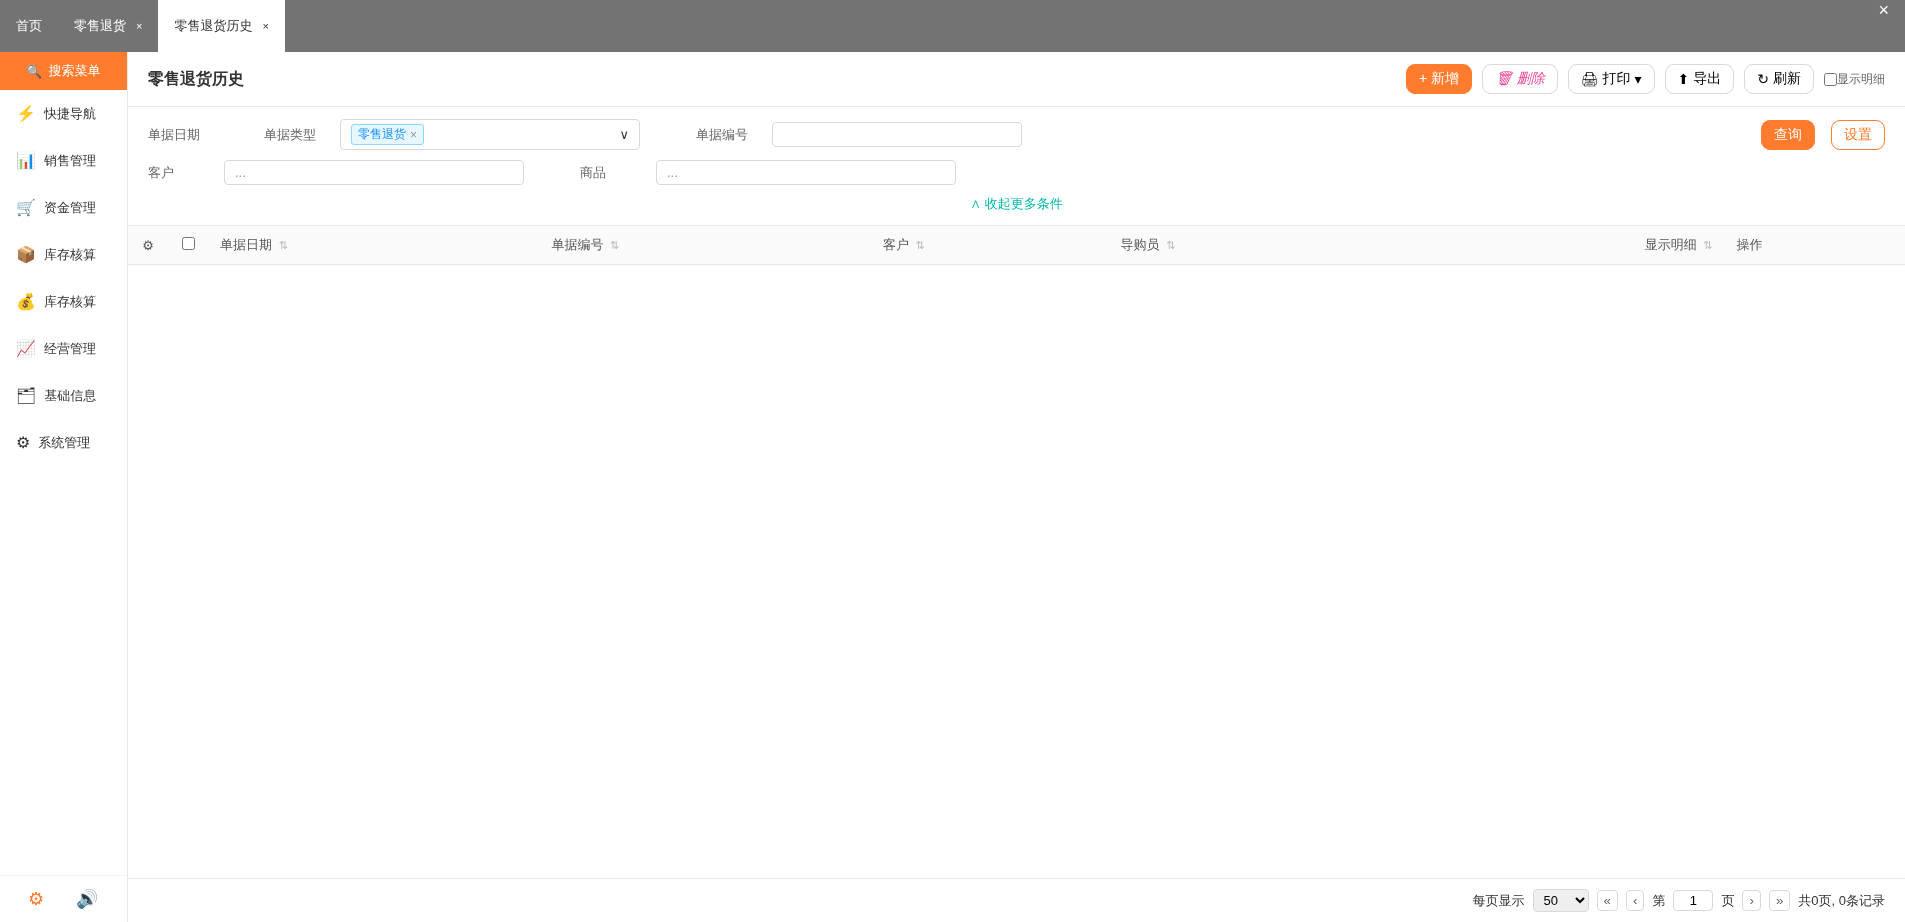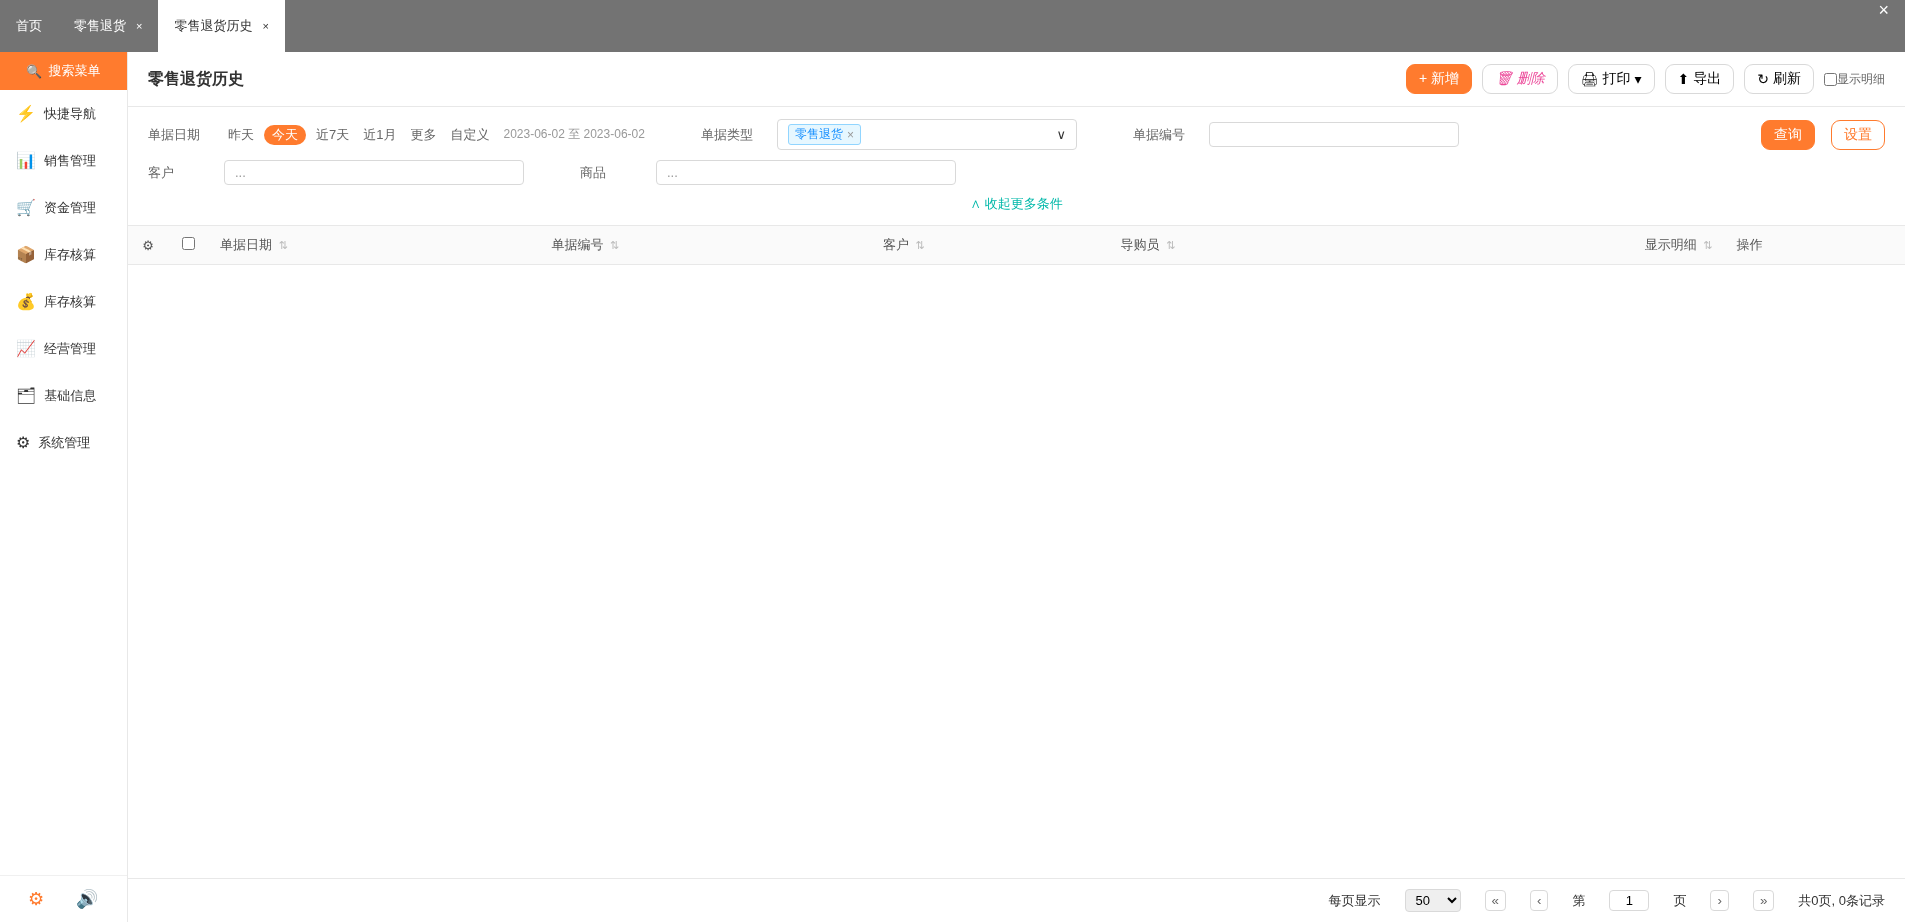--- a/index.html
+++ b/index.html
@@ -60,21 +60,21 @@
     th { padding: 10px 12px; text-align: left; font-weight: 500; color: #555; border-bottom: 1px solid #e8e8e8; font-size: 13px; white-space: nowrap; }
     th .sort-icon { color: #bbb; font-size: 11px; margin-left: 3px; }
     .th-checkbox { width: 40px; text-align: center; }
     .th-settings { width: 40px; text-align: center; }
 
     
     .empty-state { display: flex; flex-direction: column; align-items: center; justify-content: center; padding: 80px 20px; }
     .empty-text { color: #999; font-size: 13px; }
 
     
-    .pagination-bar { background: #fff; border-top: 1px solid #e8e8e8; padding: 10px 20px; display: flex; align-items: center; justify-content: flex-end; gap: 24px; font-size: 13px; flex-shrink: 0; }
+    .pagination-bar { background: #fff; border-top: 1px solid #e8e8e8; padding: 10px 20px; display: flex; align-items: center; justify-content: flex-end; gap: 8px; font-size: 13px; flex-shrink: 0; }
     .page-size-select { border: 1px solid #d9d9d9; border-radius: 4px; padding: 2px 6px; font-size: 13px; cursor: pointer; }
     .page-nav { border: 1px solid #d9d9d9; border-radius: 4px; padding: 2px 6px; cursor: pointer; color: #666; background: #fff; }
     .page-input { border: 1px solid #d9d9d9; border-radius: 4px; padding: 2px 6px; width: 40px; text-align: center; font-size: 13px; }
 
     
     .empty-illustration { width: 120px; height: 100px; }
   </style>
 </head>
 <body>
 
@@ -166,29 +166,20 @@
             <input type="checkbox" style="">
             <span>显示明细</span>
           </label>
         </div>
       </div>
 
       <div class="filter-area">
 
         <div class="filter-row">
           <span class="filter-label">单据日期</span>
-          <div class="date-options">
-            <span class="date-opt">昨天</span>
-            <span class="date-opt active">今天</span>
-            <span class="date-opt">近7天</span>
-            <span class="date-opt">近1月</span>
-            <span class="date-opt">更多</span>
-            <span class="date-opt">自定义</span>
-            <span class="date-range">2023-06-02 至 2023-06-02</span>
-          </div>
 
           <span class="filter-label" style="margin-left: 40px;">单据类型</span>
           <div class="filter-dropdown">
             <div style="display:flex;align-items:center;gap:6px;">
               <div class="filter-input-tag">
                 <span>零售退货</span>
                 <span class="tag-close">×</span>
               </div>
             </div>
             <span>∨</span>

